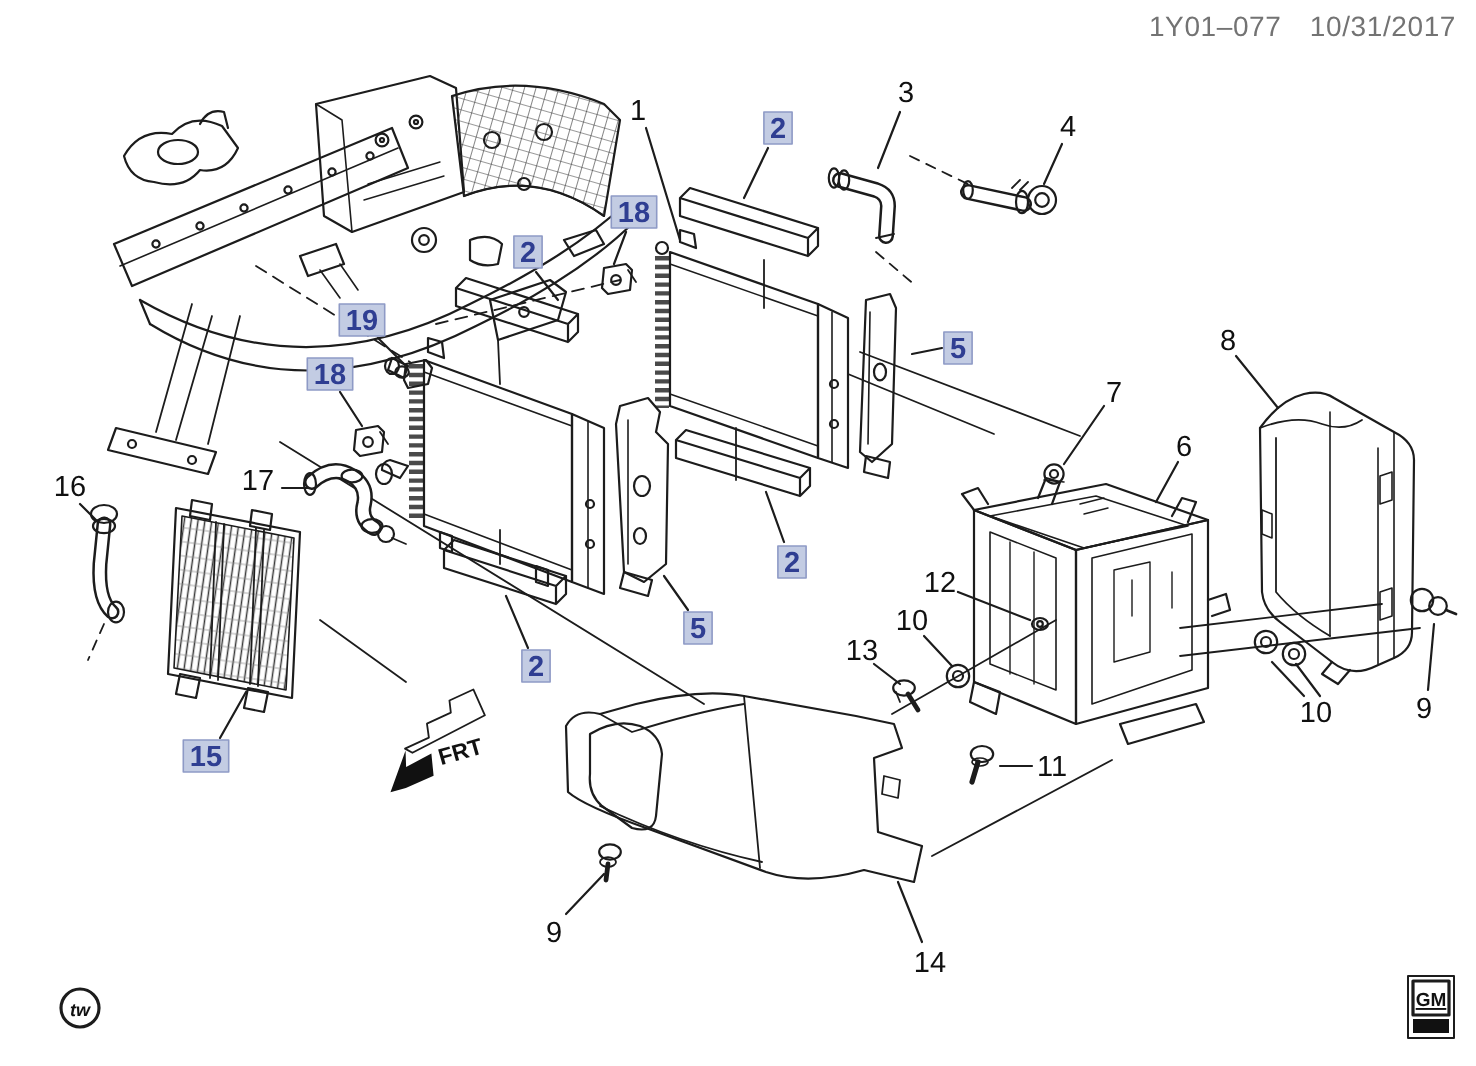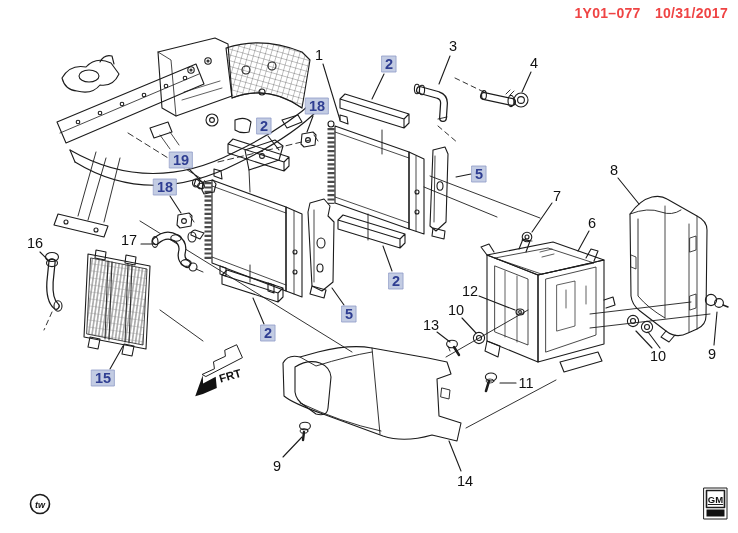--- a/index.html
+++ b/index.html
@@ -2,21 +2,21 @@
 <html><head>
 <meta charset="utf-8">
 <style>
   html,body{margin:0;padding:0;background:#e8e8e8;}
   .canvas{
     position:relative;width:738px;height:533px;background:#ffffff;
     font-family:"Liberation Sans", sans-serif;overflow:hidden;
   }
   .hdr{
     position:absolute;top:5px;right:10px;
-    font-size:14px;font-weight:bold;color:#ef4444;letter-spacing:.3px;
+    font-size:14px;font-weight:normal;color:#737373;letter-spacing:.3px;
   }
   .hdr span{margin-left:10px;}
   svg text{font-family:"Liberation Sans", sans-serif;}
 </style>
 </head>
 <body>
 
 <div class="canvas">
 
   <div class="hdr">

